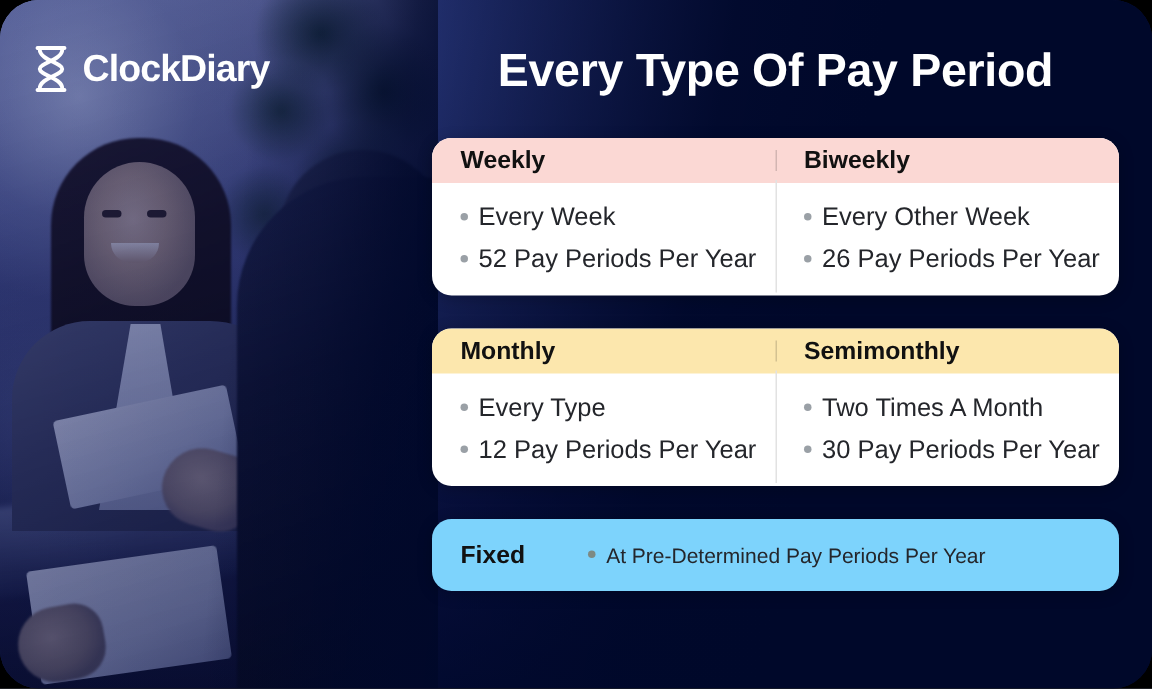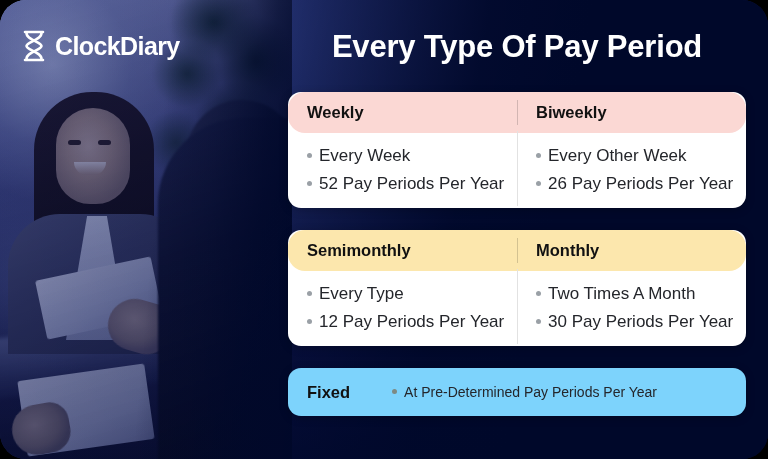--- a/index.html
+++ b/index.html
@@ -250,22 +250,21 @@
     background: #ffffff;
     border-radius: 13px;
     overflow: hidden;
     margin-bottom: 22px;
     box-shadow: 0 2px 10px rgba(0,0,0,0.22);
   }
   .card:last-child { margin-bottom: 0; }
 
   .card-head {
     display: flex;
-    height: 41px;
-    border-radius: 17px;
+    height: 30px;
   }
   .card-head .head-cell {
     flex: 1 1 0;
     display: flex;
     align-items: center;
     padding-left: 19px;
     font-size: 16.5px;
     font-weight: bold;
     color: #111111;
     position: relative;
@@ -404,22 +403,22 @@
           <div class="bullet-row">
             <span class="dot"></span>
             <span>26 Pay Periods Per Year</span>
           </div>
         </div>
       </div>
     </div>
 
     <div class="card">
       <div class="card-head head-yellow">
+        <div class="head-cell">Monthly</div>
         <div class="head-cell">Semimonthly</div>
-        <div class="head-cell">Monthly</div>
       </div>
       <div class="card-body">
         <div class="body-cell">
           <div class="bullet-row">
             <span class="dot"></span>
             <span>Every Type</span>
           </div>
           <div class="bullet-row">
             <span class="dot"></span>
             <span>12 Pay Periods Per Year</span>

